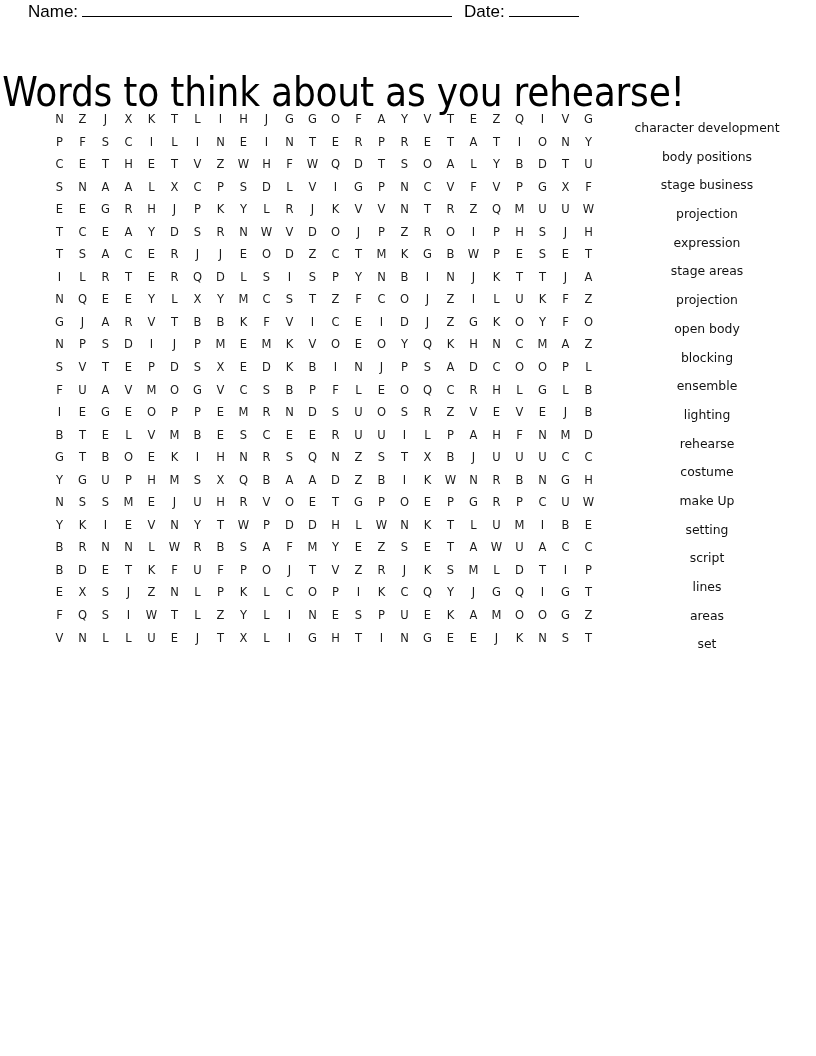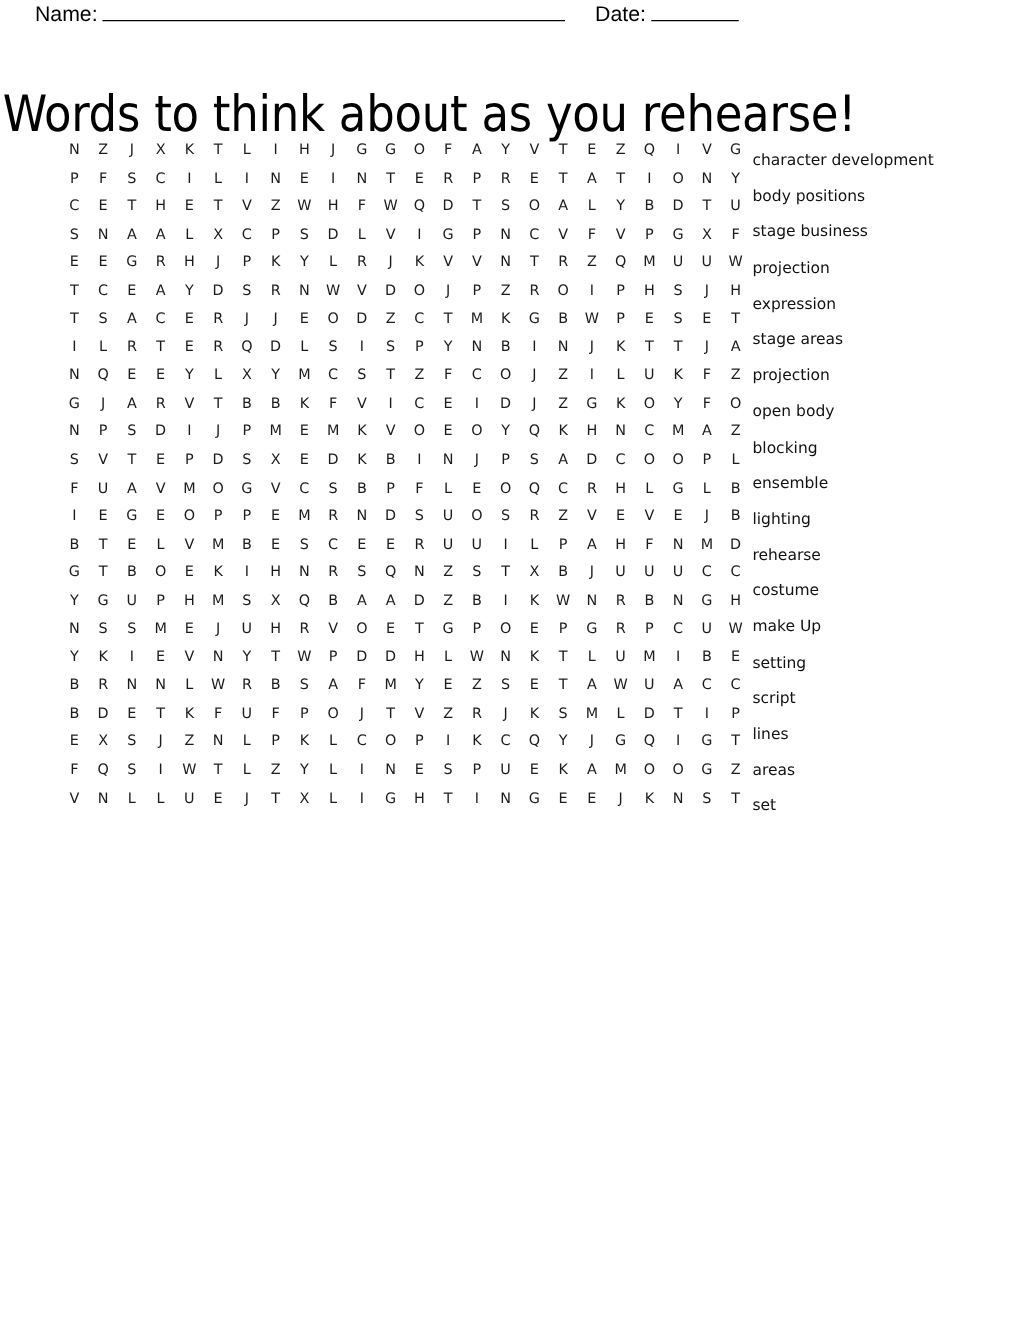--- a/index.html
+++ b/index.html
@@ -37,21 +37,21 @@
   }
   .hdr-name-label { margin-left: 28px; }
   .hdr-rule {
     display: inline-block;
     border-bottom: 1.3px solid #000;
     height: 14px;
     margin-left: 4px;
   }
   .rule-name { width: 370px; }
   .rule-date { width: 70px; }
-  .hdr-date-label { margin-left: 24px; }
+  .hdr-date-label { margin-left: 12px; }
 
   
   .puzzle-title {
     position: absolute;
     left: 0;
     top: 40px;
     width: 687px;
     text-align: center;
     font-family: "DejaVu Sans Condensed", "Liberation Sans Narrow", "Liberation Sans", sans-serif;
     font-stretch: condensed;
@@ -99,20 +99,21 @@
     padding: 0;
     list-style: none;
   }
   .word-item {
     font-family: "DejaVu Sans", sans-serif;
     font-size: 12.4px;
     line-height: 28.7px;
     height: 28.7px;
     color: #111111;
     white-space: nowrap;
+    text-align: center;
   }
 </style>
 </head>
 <body>
 
 <div class="header-line">
   <span class="hdr-label hdr-name-label">Name:</span>
   <span class="hdr-rule rule-name"></span>
   <span class="hdr-label hdr-date-label">Date:</span>
   <span class="hdr-rule rule-date"></span>

